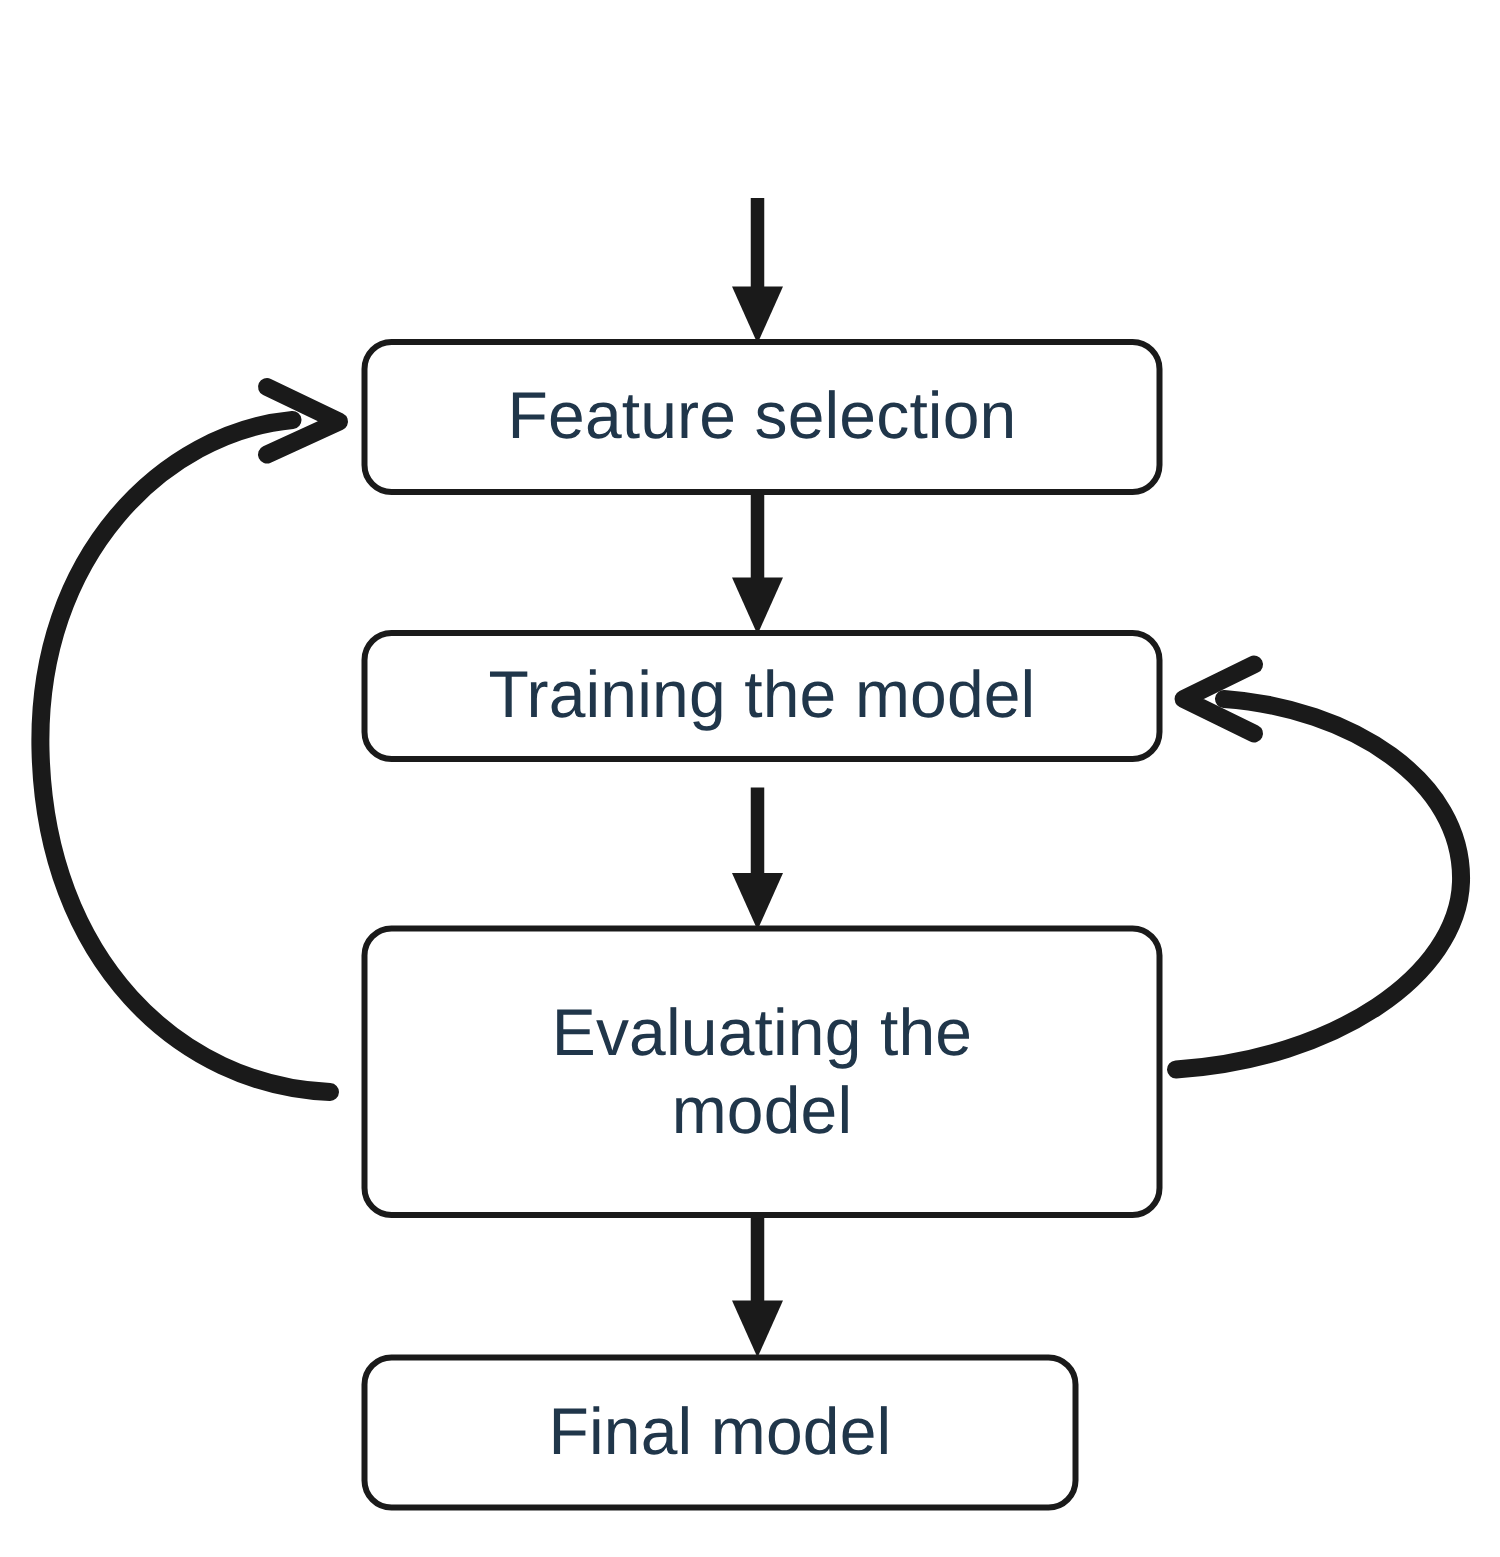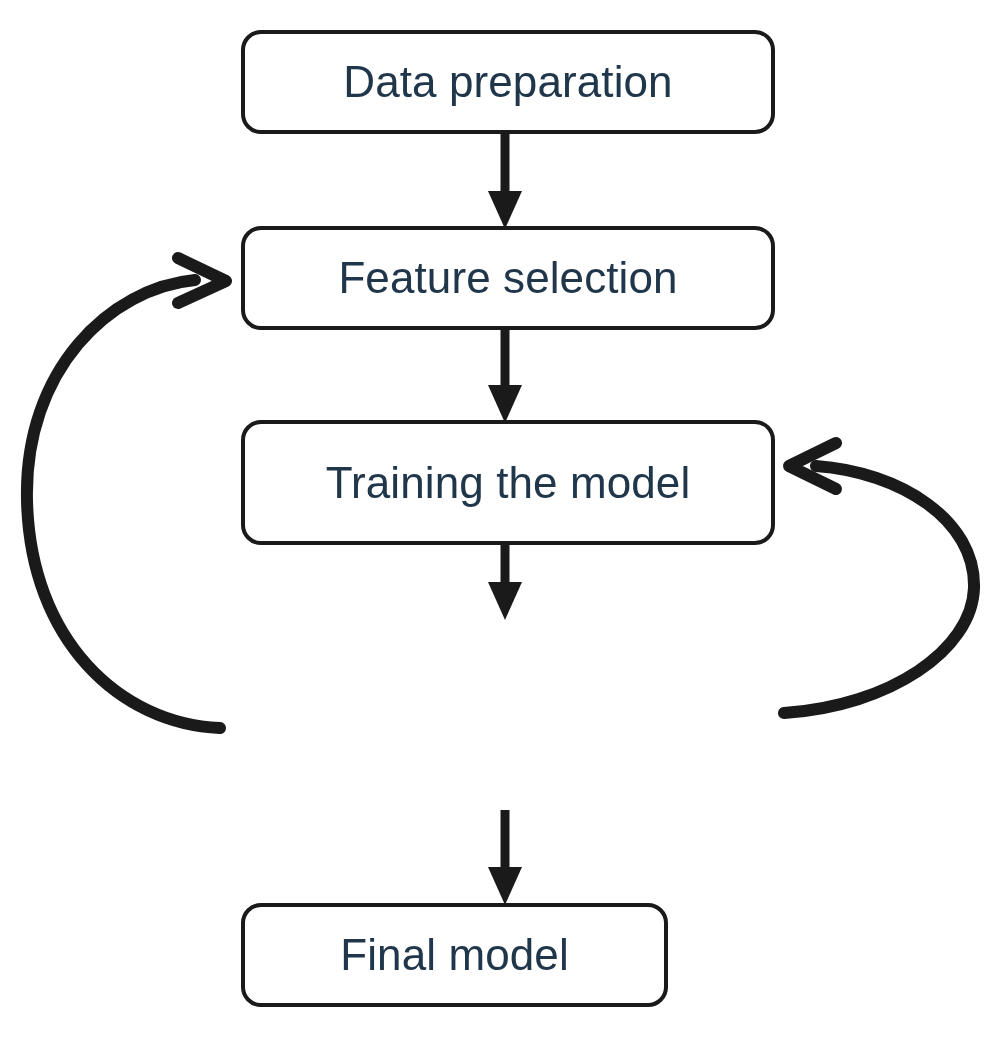--- a/index.html
+++ b/index.html
@@ -83,30 +83,31 @@
       <path d="M 220,728 C 120,724 30,640 27,500 C 24,370 110,288 195,280" fill="none" stroke="#1a1a1a" stroke-width="12" stroke-linecap="round"></path>
       <path d="M 178,258 L 226,281 L 178,303" fill="none" stroke="#1a1a1a" stroke-width="12" stroke-linecap="round" stroke-linejoin="round"></path>
     </g>
 
     <g>
       <path d="M 784,713 C 890,706 972,650 974,588 C 976,520 900,472 816,466" fill="none" stroke="#1a1a1a" stroke-width="12" stroke-linecap="round"></path>
       <path d="M 836,443 L 789,466 L 836,489" fill="none" stroke="#1a1a1a" stroke-width="12" stroke-linecap="round" stroke-linejoin="round"></path>
     </g>
   </svg>
 
-  <div class="node-box" id="node-data-preparation" style="left:241px; top:30px; width:534px; height:104px;">
-    <span class="node-label">Data preparation</span>
-  </div>
 
   <div class="node-box" id="node-feature-selection" style="left:241px; top:226px; width:534px; height:104px;align-items:center;">
     <span class="node-label">Feature selection</span>
   </div>
 
-  <div class="node-box" id="node-training-the-model" style="left:241px; top:420px; width:534px; height:125px;">
+  <div class="node-box" id="node-training-the-model" style="left:241px; top:420px; width:534px; height:88px;">
     <span class="node-label">Training the model</span>
   </div>
 
+  <div class="node-box" id="node-evaluating-the-model" style="left:241px; top:617px; width:534px; height:195px;">
+    <span class="node-label">Evaluating the
+model</span>
+  </div>
 
-  <div class="node-box" id="node-final-model" style="left:241px; top:903px; width:427px; height:104px;">
+  <div class="node-box" id="node-final-model" style="left:241px; top:903px; width:478px; height:104px;">
     <span class="node-label">Final model</span>
   </div>
 
 </div>
 
 </body></html>

